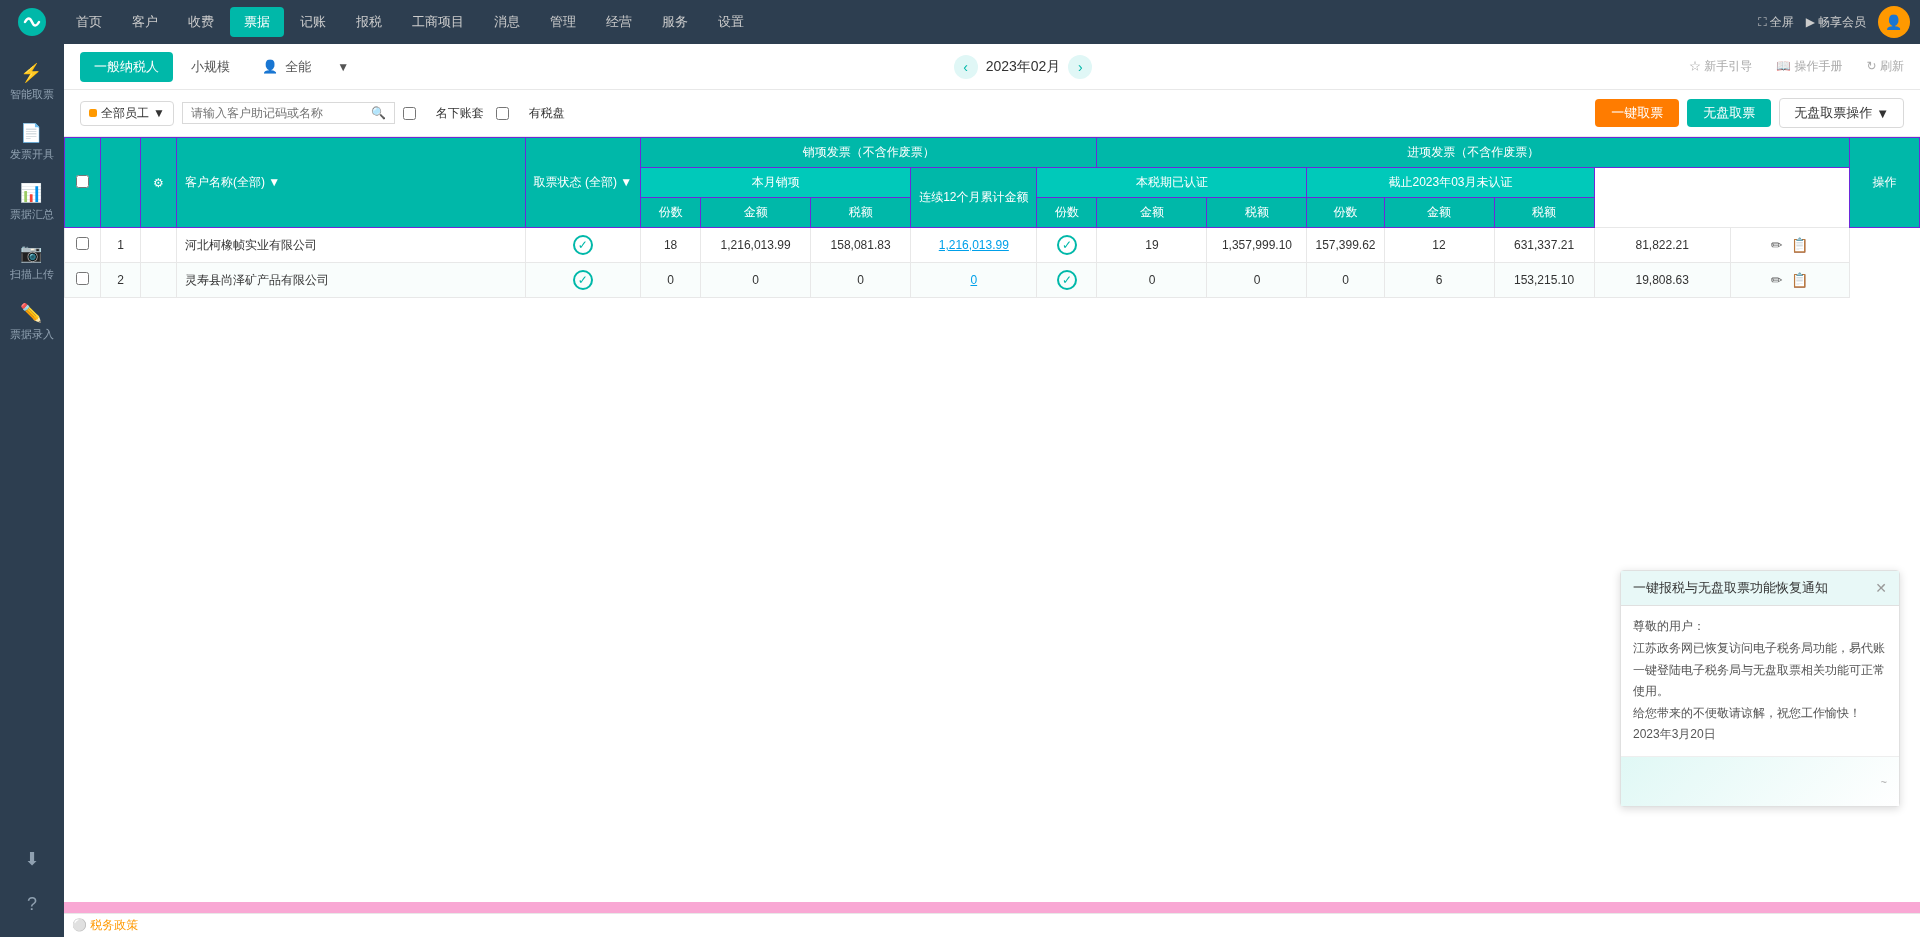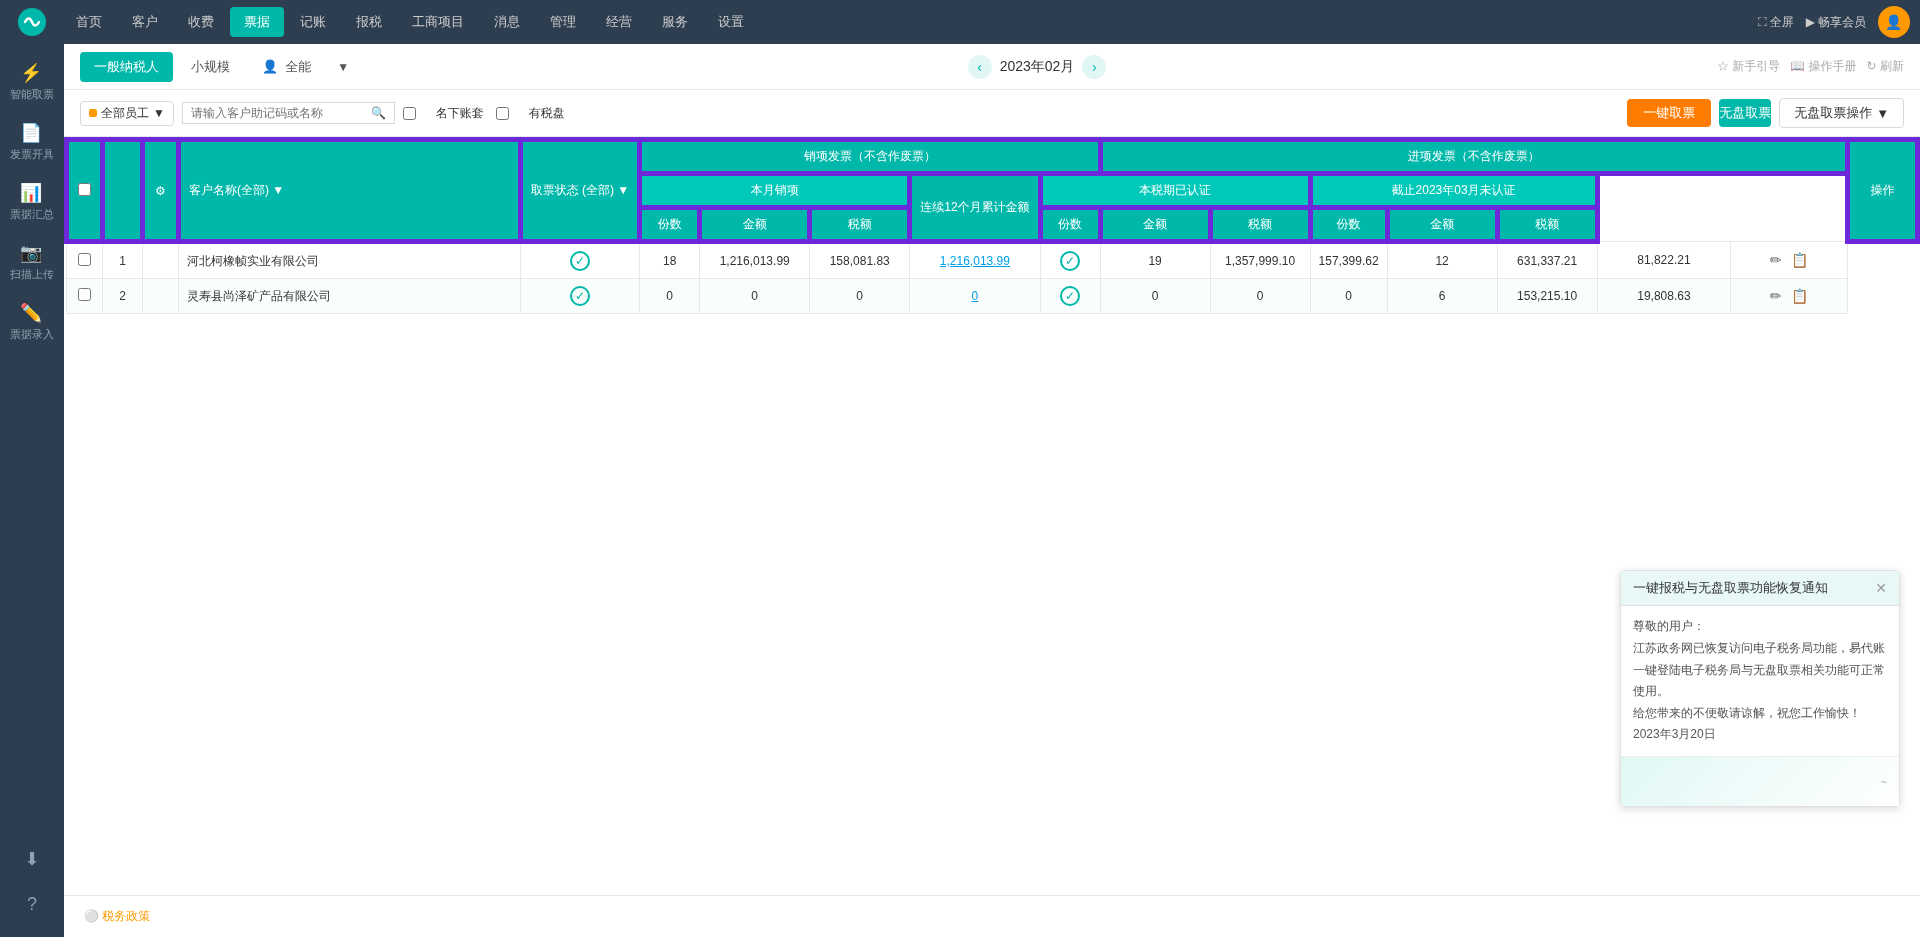--- a/index.html
+++ b/index.html
@@ -238,21 +238,21 @@
       border: none;
       padding: 5px 16px;
       border-radius: 4px;
       cursor: pointer;
       font-size: 13px;
     }
     .btn-teal {
       background: #00b8a9;
       color: #fff;
       border: none;
-      padding: 5px 0;
+      padding: 5px 16px;
       border-radius: 4px;
       cursor: pointer;
       font-size: 13px;
     }
     .btn-outline {
       background: #fff;
       color: #333;
       border: 1px solid #d9d9d9;
       padding: 5px 14px;
       border-radius: 4px;
@@ -272,21 +272,21 @@
     table {
       width: 100%;
       border-collapse: collapse;
       font-size: 12px;
     }
     thead tr th {
       background: #00b8a9;
       color: #fff;
       text-align: center;
       padding: 6px 8px;
-      border: 5px solid #6d28d9;
+      border: 1px solid #6d28d9;
       font-weight: normal;
       white-space: nowrap;
     }
     tbody tr td {
       text-align: center;
       padding: 7px 8px;
       border: 1px solid #e8e8e8;
       color: #333;
       white-space: nowrap;
     }
@@ -327,26 +327,26 @@
       color: #999;
       font-size: 14px;
     }
 
     
     .bottom-bar {
       position: fixed;
       bottom: 0;
       left: 64px;
       right: 0;
-      height: 42px;
+      height: 24px;
       background: #fff;
       border-top: 1px solid #e8e8e8;
       display: flex;
       align-items: center;
-      padding: 0 20px;
+      padding: 0 8px;
       font-size: 12px;
     }
     .tax-policy-link {
       color: #f90;
       cursor: pointer;
       display: flex;
       align-items: center;
       gap: 4px;
     }
 
@@ -448,21 +448,21 @@
       <span>全能</span>
     </div>
     <div class="sub-tab-more">▼</div>
 
     <div class="month-nav">
       <div class="arrow">‹</div>
       <span style="font-size:14px; color:#333; font-weight:500;">2023年02月</span>
       <div class="arrow">›</div>
     </div>
 
-    <div style="margin-left:auto; display:flex; align-items:center; gap:10px;">
+    <div style="margin-left:auto; display:flex; align-items:center; gap:24px;">
       <span style="color:#aaa; font-size:12px; cursor:pointer;">
         <span>☆</span>
         <span>新手引导</span>
       </span>
       <span style="color:#aaa; font-size:12px; cursor:pointer;">
         <span>📖</span>
         <span>操作手册</span>
       </span>
       <span style="color:#aaa; font-size:12px; cursor:pointer;">
         <span>↻</span>

